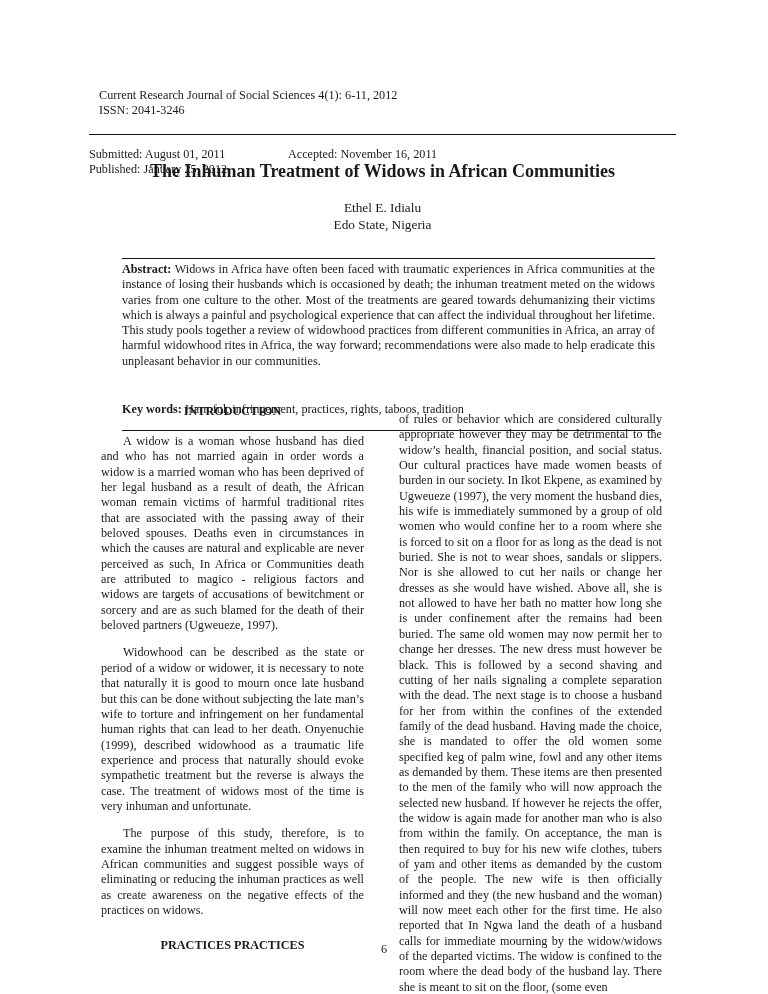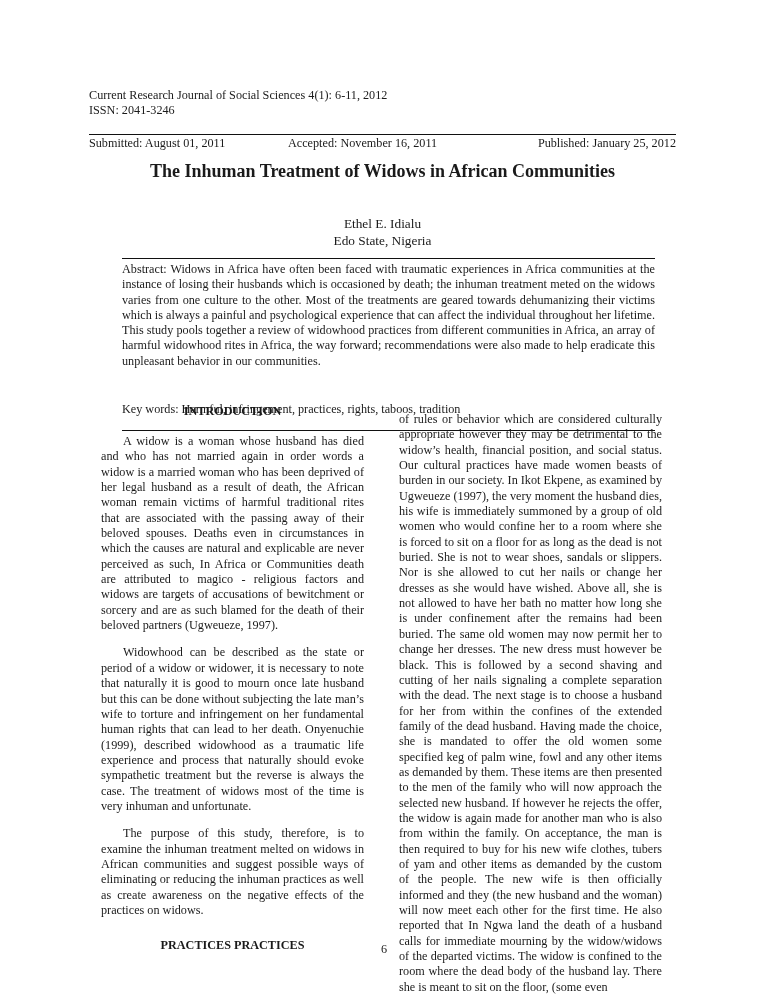--- a/index.html
+++ b/index.html
@@ -5,41 +5,41 @@
   html, body { margin: 0; padding: 0; background: #ffffff; }
   body {
     width: 768px; height: 994px; position: relative; overflow: hidden;
     font-family: "Liberation Serif", serif; color: #1a1a1a;
   }
   .page { position: absolute; left: 0; top: 0; width: 768px; height: 994px; }
   .masthead {
     position: absolute; left: 89px; top: 88px; width: 587px;
     font-size: 12.2px; line-height: 15.2px;
   }
-  .masthead .line { white-space: nowrap; }
+  .masthead .line { white-space: nowrap; margin-left: 10px; }
   .dates {
     position: absolute; left: 89px; top: 134px; width: 587px;
-    border-top: 1.6px solid #111; padding-top: 1px;
-    display: flex; justify-content: space-between; font-size: 12.2px; line-height: 15px;
+    border-top: 1.6px solid #111; padding-top: 12px;
+    display: flex; justify-content: space-between; font-size: 12.2px; line-height: 15px; flex-direction: column;
   }
   .dates .accepted { position: absolute; left: 199px; text-align: right; }
   .title {
     position: absolute; left: 89px; top: 162px; width: 587px; text-align: center;
     font-weight: bold; font-size: 18px; line-height: 18px;
   }
   .authors {
-    position: absolute; left: 89px; top: 216px; width: 587px; text-align: center;
+    position: absolute; left: 89px; top: 200px; width: 587px; text-align: center;
     font-size: 13.3px; line-height: 16.6px;
   }
   .abstract-box {
     position: absolute; left: 122px; top: 258px; width: 533px;
     border-top: 1.6px solid #111; padding-top: 3px;
     font-size: 12.2px; line-height: 15.3px; text-align: justify;
   }
-  .abstract-box b { font-weight: normal; }
+  .abstract-box b { font-weight: bold; }
   .keywords {
     margin-top: 33px; border-bottom: 1.4px solid #111; padding-bottom: 13px;
   }
   .col {
     position: absolute; top: 400px; width: 287px;
     font-size: 12.2px; line-height: 15.35px; text-align: justify;
   }
   .col.left { left: 89px; }
   .col.right { left: 387px; top: 400px; }
   .col p { margin: 12px; text-indent: 22px; }

